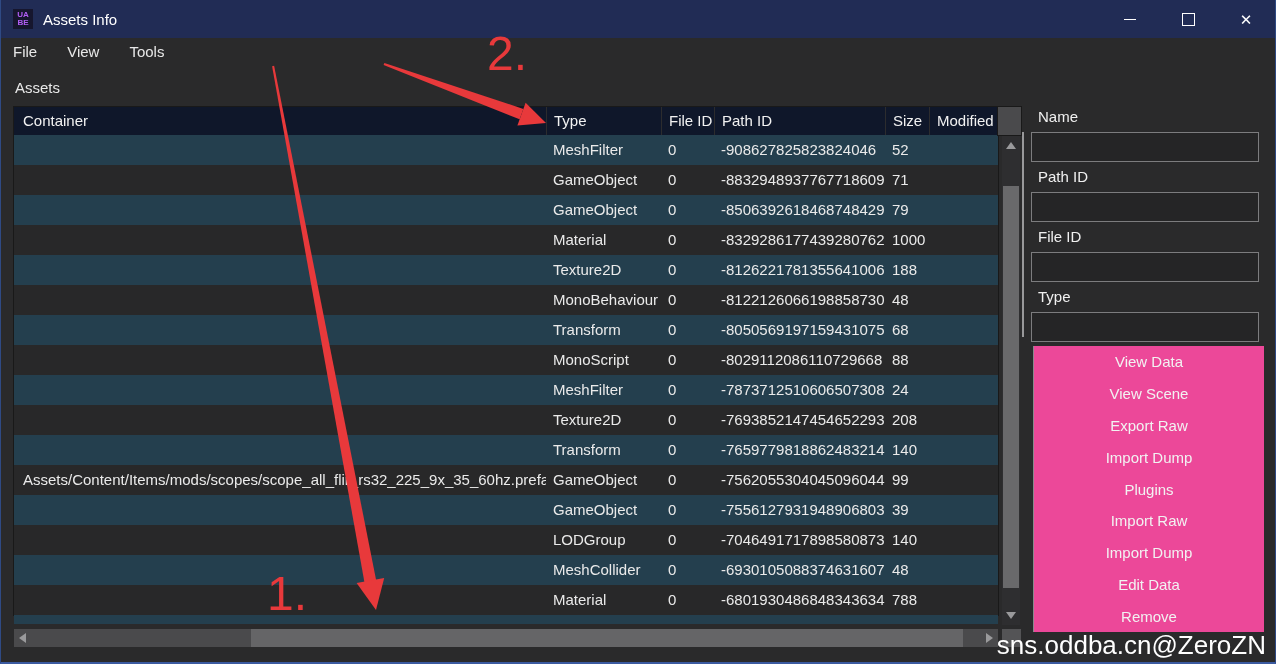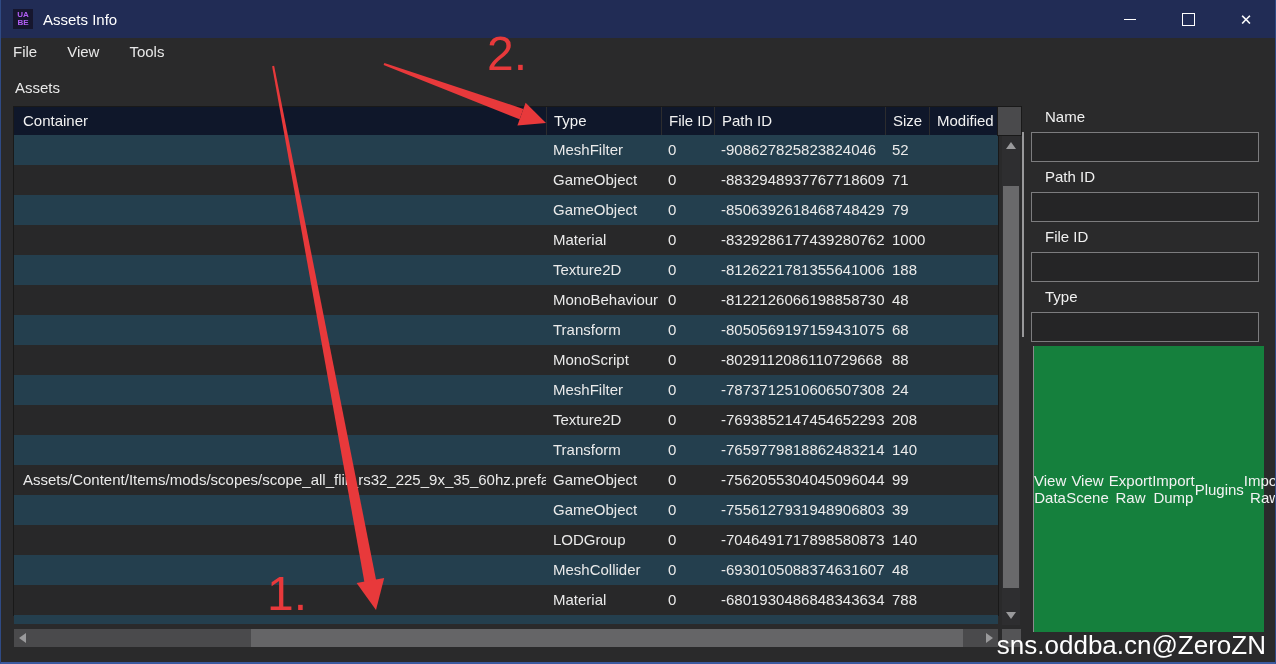--- a/index.html
+++ b/index.html
@@ -51,24 +51,24 @@
   .tri-up{left:4px;top:6px;border-left:5px solid transparent;border-right:5px solid transparent;border-bottom:7px solid #9a9a9c;}
   .tri-down{left:4px;bottom:6px;border-left:5px solid transparent;border-right:5px solid transparent;border-top:7px solid #9a9a9c;}
   .hscroll{position:absolute;left:13px;top:629px;width:984px;height:18px;background:#4a4a4c;}
   .hthumb{position:absolute;left:237px;top:0;width:712px;height:18px;background:#656567;}
   .tri-left{left:5px;top:4px;border-top:5px solid transparent;border-bottom:5px solid transparent;border-right:7px solid #9a9a9c;}
   .tri-right{right:5px;top:4px;border-top:5px solid transparent;border-bottom:5px solid transparent;border-left:7px solid #9a9a9c;}
   .scroll-corner{position:absolute;left:1001px;top:629px;width:19px;height:18px;background:#545456;}
   .splitter-line{position:absolute;left:1021px;top:132px;width:2px;height:205px;background:#98989a;}
   
   .field-group{position:absolute;left:1030px;width:232px;}
-  .field-label{font-size:15px;color:#f0f0f0;margin-left:14px;margin-bottom:7px;}
+  .field-label{font-size:15px;color:#f0f0f0;margin-left:7px;margin-bottom:7px;}
   .field-input{width:228px;height:30px;box-sizing:border-box;background:#252526;border:1px solid #7c7c7e;color:#eaeaea;font-size:15px;padding:0 6px;outline:none;font-family:inherit;}
   #fg-name{top:108px;} #fg-pathid{top:168px;} #fg-fileid{top:228px;} #fg-type{top:288px;}
-  .actions-panel{position:absolute;left:1032px;top:346px;width:230px;height:286px;background:#15803d;display:flex;border-left:1px solid #8a8a8c;}
+  .actions-panel{position:absolute;left:1032px;top:346px;width:230px;height:286px;background:#ec4899;display:flex;flex-direction:column;border-left:1px solid #8a8a8c;}
   .action-btn{flex:1;background:transparent;border:none;color:#f2f2f2;font-size:15px;font-family:inherit;cursor:pointer;padding:0;}
   
   .watermark{position:absolute;right:9px;bottom:1px;font-size:26px;color:#ffffff;white-space:nowrap;}
   
   .anno-svg{position:absolute;left:0;top:0;width:1276px;height:664px;pointer-events:none;z-index:50;}
   .anno-label{position:absolute;font-size:48px;color:#e8393b;z-index:51;pointer-events:none;line-height:1;}
   #anno-1{left:266px;top:570px;}
   #anno-2{left:486px;top:30px;}
 </style>
 </head>

